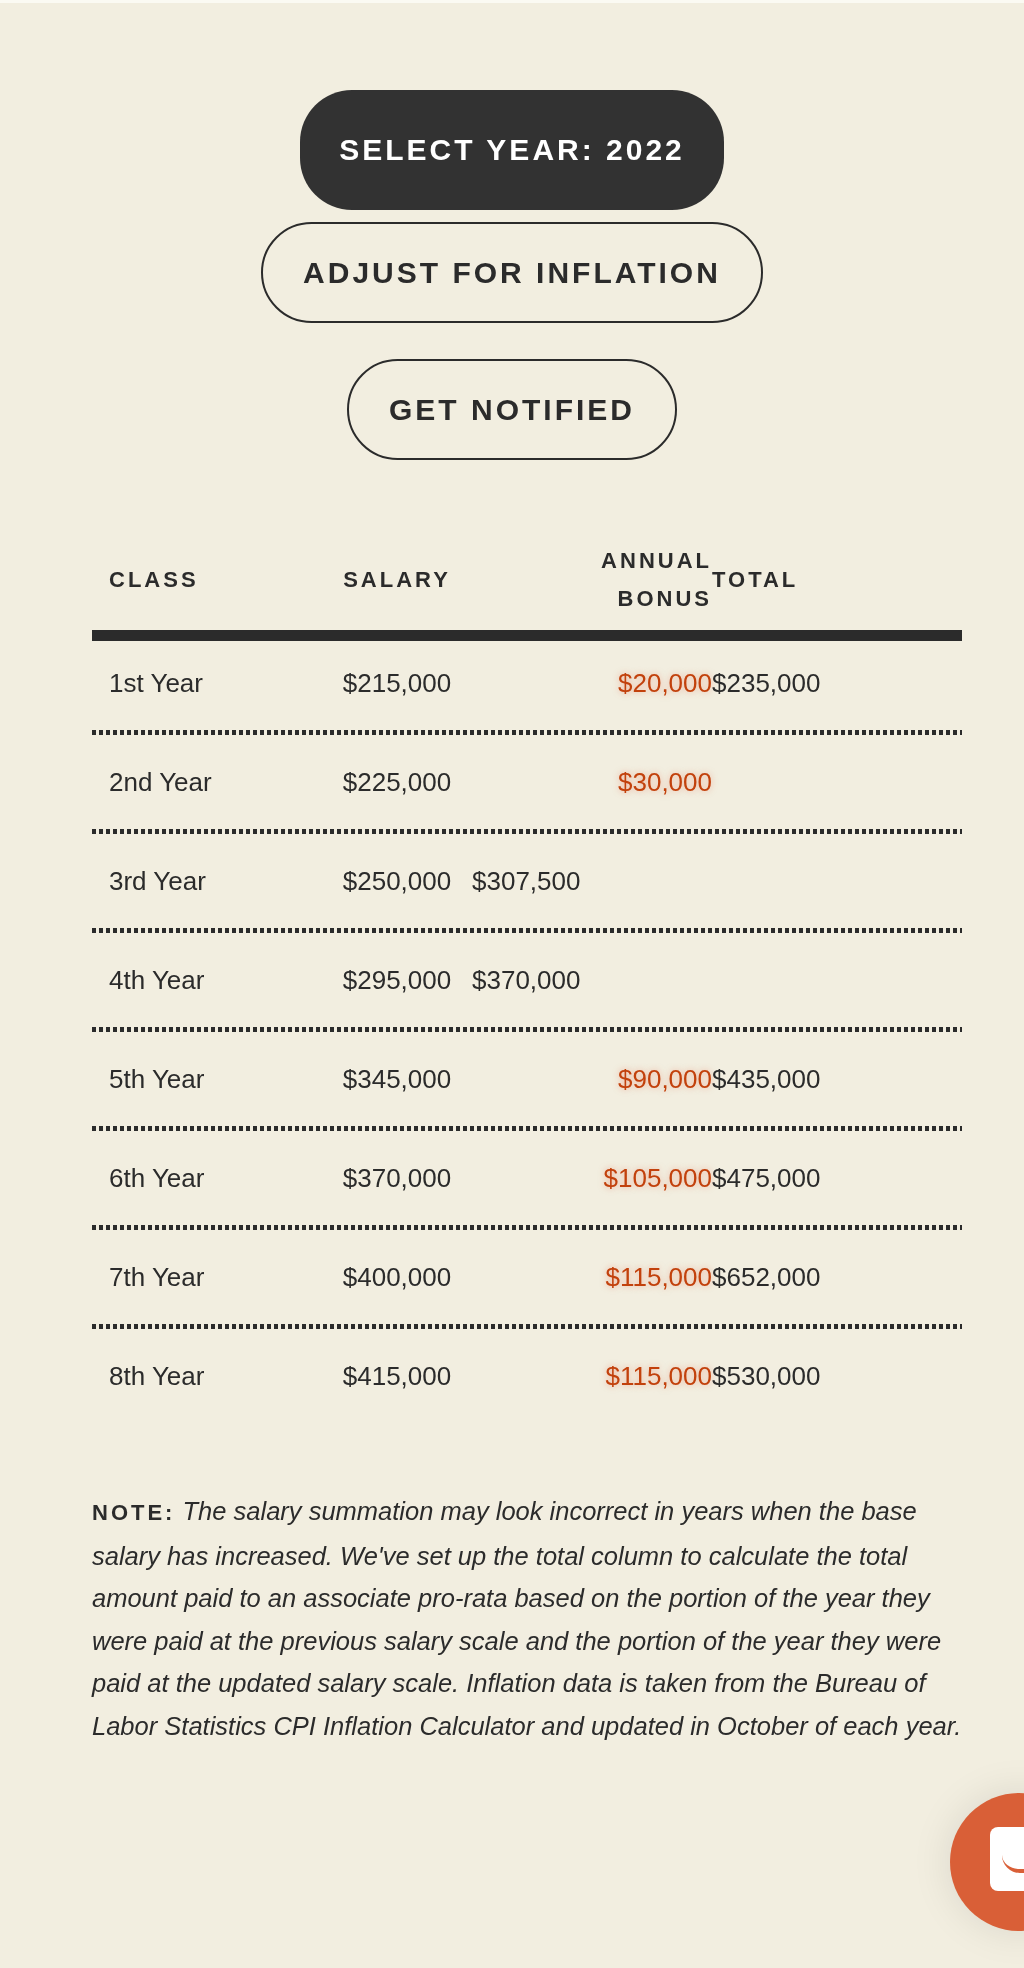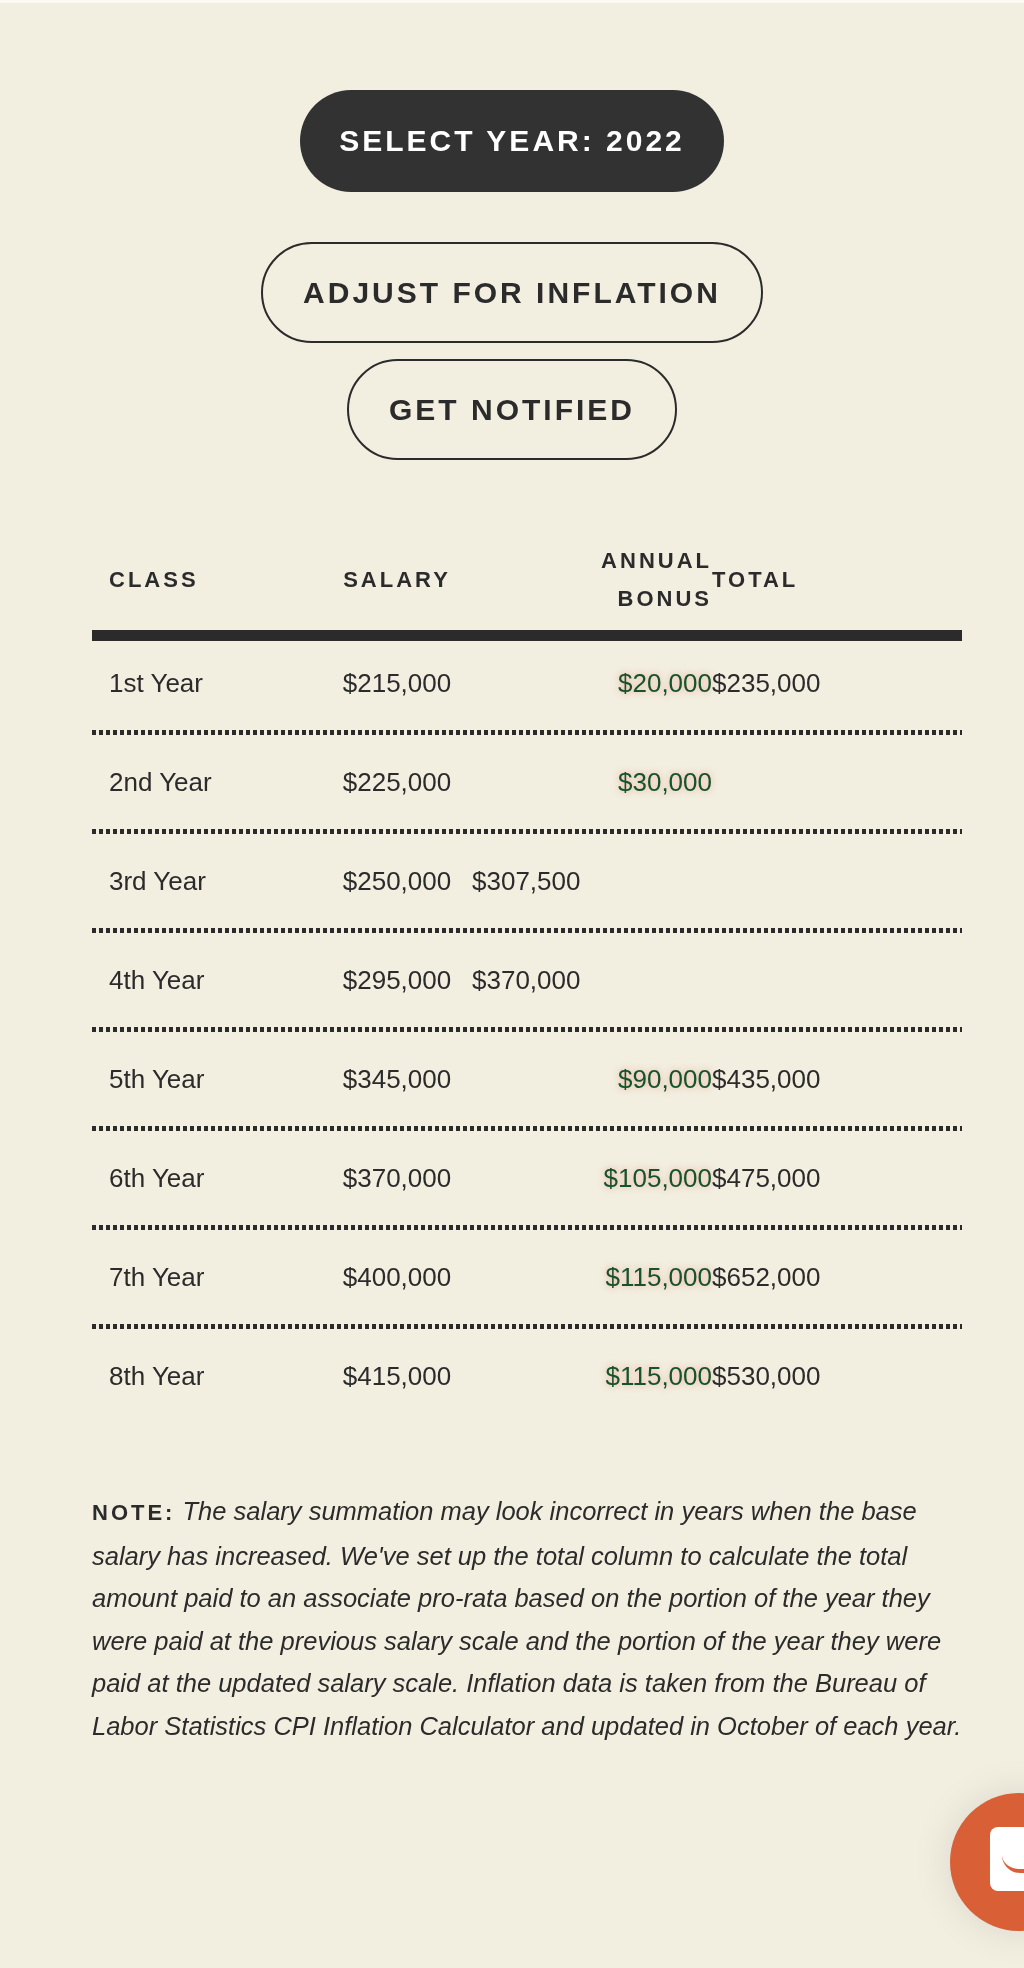--- a/index.html
+++ b/index.html
@@ -3,35 +3,35 @@
   <meta charset="utf-8">
   <style>
     * { box-sizing: border-box; margin: 0; padding: 0; }
     html, body { width: 1024px; height: 1968px; background: #f2eee0; overflow: hidden; }
     body { font-family: "Liberation Sans", sans-serif; color: #2b2b2b; position: relative; }
     .topline { position: absolute; top: 0; left: 0; width: 1024px; height: 3px; background: #fbfaf3; }
 
     .btn { position: absolute; left: 50%; transform: translateX(-50%); border-radius: 52px;
       display: flex; align-items: center; justify-content: center;
       font-weight: 700; letter-spacing: 3px; font-size: 30px; cursor: pointer; white-space: nowrap; }
-    .btn-year { top: 90px; width: 424px; height: 102px; background: #323232; color: #ffffff; }
-    .btn-inflation { top: 242px; width: 502px; height: 101px; border: 2px solid #2b2b2b; color: #2b2b2b; background: transparent; }
+    .btn-year { top: 90px; width: 424px; height: 120px; background: #323232; color: #ffffff; }
+    .btn-inflation { top: 222px; width: 502px; height: 101px; border: 2px solid #2b2b2b; color: #2b2b2b; background: transparent; }
     .btn-notify { top: 359px; width: 330px; height: 101px; border: 2px solid #2b2b2b; color: #2b2b2b; background: transparent; }
 
     .table { position: absolute; top: 530px; left: 92px; width: 870px; }
     .thead { display: flex; height: 100px; align-items: center; }
     .th { font-weight: 700; font-size: 22px; letter-spacing: 3px; line-height: 38px; color: #2b2b2b; }
     .col1 { width: 230px; padding-left: 17px; text-align: left; }
     .col2 { width: 150px; text-align: center; }
     .col3 { width: 240px; text-align: right; }
     .col4 { width: 250px; padding-right: 18px; }
     .thick { height: 11px; background: #2b2b2b; margin-top: 0; }
     .row { display: flex; height: 84px; align-items: center; font-size: 26px; }
     .row .td { color: #2b2b2b; }
-    .row .bonus { color: #14532d; text-shadow: 0 0 6px rgba(232,120,90,0.55); }
+    .row .bonus { color: #c2410c; text-shadow: 0 0 6px rgba(232,120,90,0.55); }
     .dots { height: 5px; background-image: linear-gradient(to right, #2b2b2b 60%, transparent 60%);
       background-size: 7px 5px; background-repeat: repeat-x; margin: 5px 0; }
 
     .note { position: absolute; top: 1490px; left: 92px; width: 870px; font-size: 25.5px; line-height: 42.5px;
       font-style: italic; color: #2b2b2b; }
     .note-label { font-style: normal; font-weight: 700; letter-spacing: 3px; font-size: 22px; }
 
     .chat { position: absolute; top: 1793px; left: 950px; width: 138px; height: 138px; border-radius: 50%;
       background: #d95f37; box-shadow: 0 0 40px rgba(0,0,0,0.10); cursor: pointer; }
     .chat-icon { position: absolute; left: 40px; top: 34px; width: 70px; height: 64px; background: #ffffff; border-radius: 8px; }

